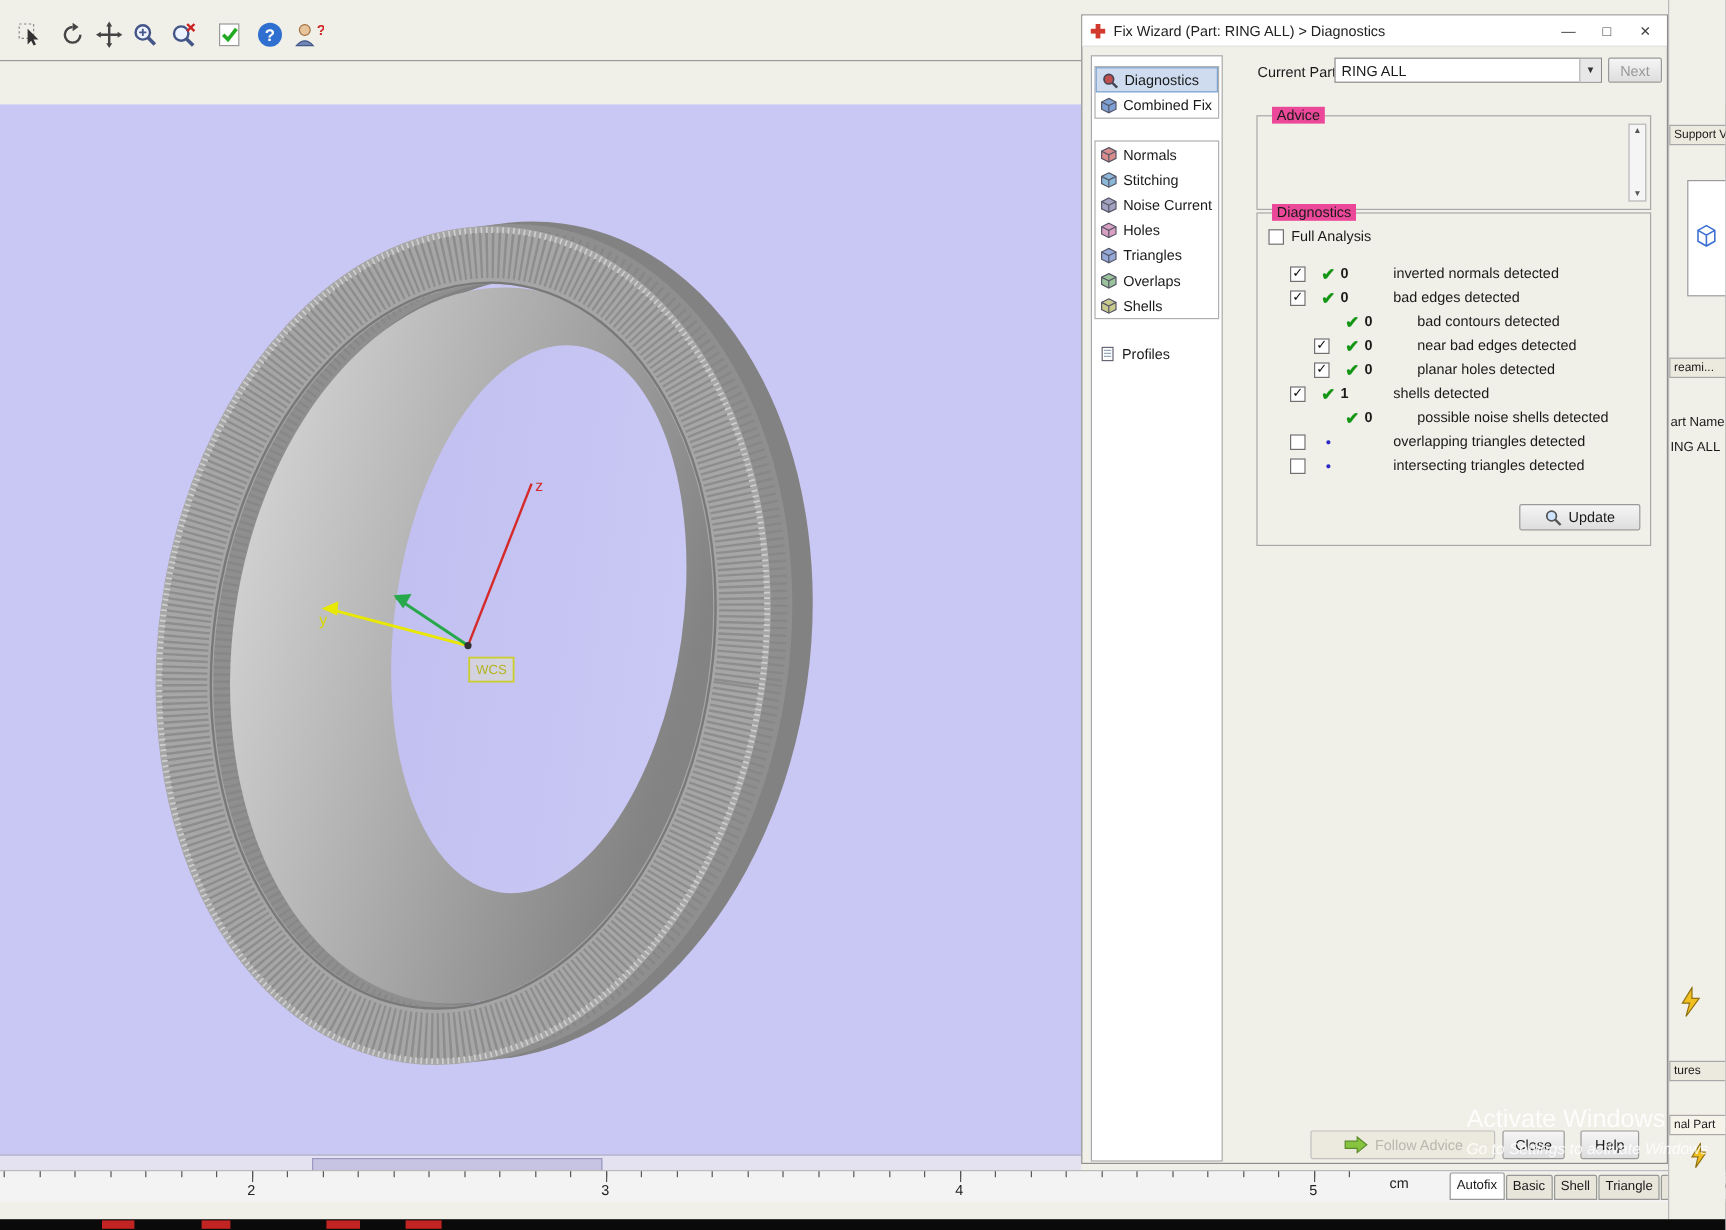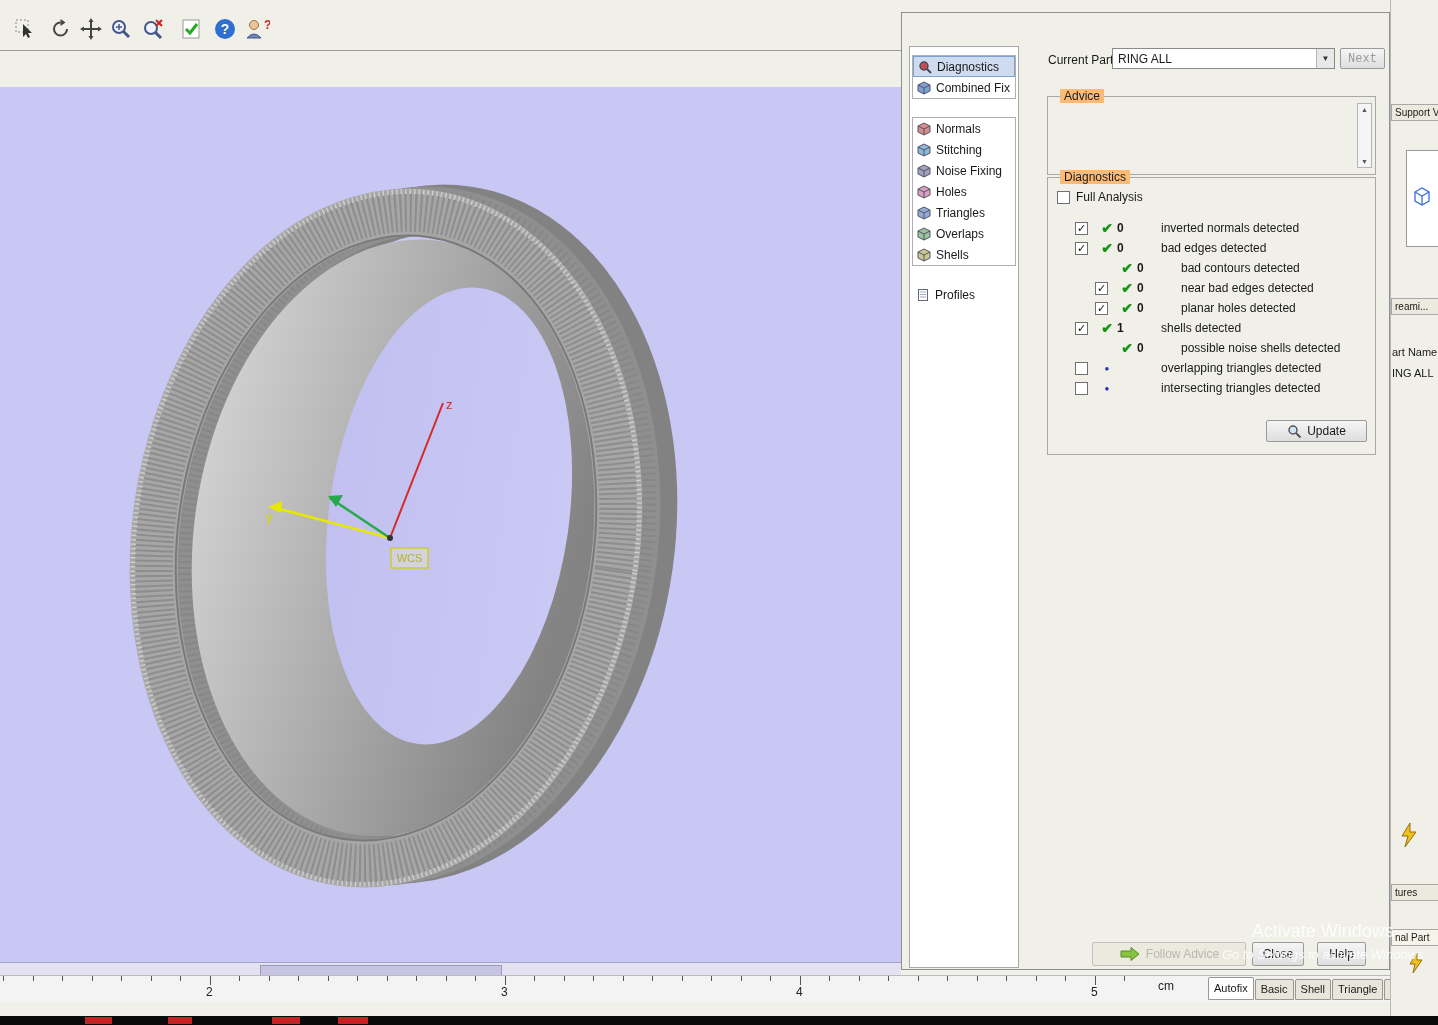--- a/index.html
+++ b/index.html
@@ -37,31 +37,31 @@
           display:flex;align-items:center;box-sizing:border-box;}
   #dtitle .ttext{margin-left:6px;font-size:12px;color:#222;}
   #wbtns{position:absolute;right:2px;top:0;height:26px;display:flex;}
   .wbtn{width:32px;height:26px;display:flex;align-items:center;justify-content:center;font-size:12px;color:#444;}
   
   #cp-label{position:absolute;left:146px;top:40px;}
   #cp-select{position:absolute;left:210px;top:35px;width:223px;height:21px;background:#fff;border:1px solid #8a8a8a;
              display:flex;align-items:center;box-sizing:border-box;}
   #cp-select .val{flex:1;padding-left:5px;font-size:12px;}
   #cp-select .darr{width:17px;height:100%;background:#e8e8e8;border-left:1px solid #b5b5b5;display:flex;align-items:center;justify-content:center;font-size:8px;color:#333;}
-  #next-button{position:absolute;left:438px;top:35px;width:45px;height:21px;font-family:Liberation Mono, monospace;}
+  #next-button{position:absolute;left:438px;top:35px;width:45px;height:21px;}
   
   #dialog-sidebar{position:absolute;left:7px;top:33px;width:110px;height:922px;background:#fff;border:1px solid #a8a8a8;box-sizing:border-box;padding-top:8px;}
   .sgroup{margin:0 2px 18px 2px;}
   .sgroup.boxed{border:1px solid #b0b0b0;}
   .sitem{height:21px;display:flex;align-items:center;gap:5px;padding-left:4px;font-size:12px;cursor:default;}
   .sitem.sel{background:#cfdcf0;border:1px solid #7da2ce;box-sizing:border-box;}
   .sicon{width:14px;height:14px;display:flex;}
   
   .groupbox{position:absolute;border:1px solid #a8a8a8;}
-  .gb-label{position:absolute;top:-8px;left:12px;background:#fdba74;padding:0 4px;font-size:12px;}
+  .gb-label{position:absolute;top:-8px;left:12px;background:#ec4899;padding:0 4px;font-size:12px;}
   #advice-box{left:145px;top:83px;width:327px;height:77px;}
   #advice-text{position:absolute;left:10px;top:12px;width:288px;line-height:1.3;font-size:12px;}
   .vscroll{position:absolute;right:3px;top:6px;bottom:6px;width:15px;border:1px solid #b5b5b5;background:#f5f5f5;
            display:flex;flex-direction:column;justify-content:space-between;align-items:center;box-sizing:border-box;}
   .sarrow{font-size:7px;color:#555;padding:2px 0;}
   #diag-box{left:145px;top:164px;width:327px;height:276px;}
   #fa-row{position:absolute;left:9px;top:12px;display:flex;align-items:center;gap:6px;text-align:center;}
   #diagnostics-rows{position:absolute;left:0;top:40px;width:100%;}
   .drow{height:20px;display:flex;align-items:center;}
   .cbslot{width:22px;display:flex;}
@@ -80,21 +80,21 @@
   #follow-advice-button .washed{color:#b9b7ae;}
   #close-button{position:absolute;left:350px;top:929px;width:52px;height:24px;}
   #help-button{position:absolute;left:415px;top:929px;width:49px;height:24px;}
   
   #rightstrip{position:absolute;left:1390px;top:0;width:48px;height:1016px;background:#f0efe8;border-left:1px solid #b8b8b8;z-index:22;box-sizing:border-box;}
   .chip{position:absolute;border:1px solid #a8a8a8;background:#ece9de;font-size:10px;padding:2px 3px;white-space:nowrap;overflow:hidden;}
   .rtext{position:absolute;font-size:11px;white-space:nowrap;}
   #cubepanel{position:absolute;left:15px;top:150px;width:33px;height:97px;background:#fff;border:1px solid #9a9a9a;box-sizing:border-box;}
   
   #watermark{position:absolute;left:1222px;top:921px;z-index:50;color:rgba(255,255,255,0.85);pointer-events:none;}
-  #watermark .wm1{font-size:18px;text-align:center;}
+  #watermark .wm1{font-size:21px;}
   #watermark .wm2{font-size:13px;margin-top:5px;white-space:nowrap;font-style:italic;}
 </style>
 </head>
 <body>
 
 <div id="screen">
 
   <div id="toolbar">
     <span class="tbicon" style="left:12px">
       <svg width="24" height="24">
@@ -258,20 +258,34 @@
   <div id="bottom-tab-strip">
       <div class="btab active">Autofix</div>
       <div class="btab">Basic</div>
       <div class="btab">Shell</div>
       <div class="btab">Triangle</div>
       <div class="btab">Shell</div>
       <div class="btab">Over</div>
     </div>
 
   <div id="dialog">
+    <div id="dtitle">
+      <span style="margin-left:6px;display:flex">
+        <svg width="14" height="14">
+            <rect x="5" y="1" width="4" height="12" fill="#d23a2e"></rect>
+            <rect x="1" y="5" width="12" height="4" fill="#d23a2e"></rect>
+          </svg>
+      </span>
+      <span class="ttext">Fix Wizard (Part: RING ALL) &gt; Diagnostics</span>
+      <span id="wbtns">
+        <span class="wbtn">—</span>
+        <span class="wbtn">□</span>
+        <span class="wbtn" style="font-size:15px">×</span>
+      </span>
+    </div>
 
     <span id="cp-label">Current Part:</span>
     <div id="cp-select">
       <span class="val">RING ALL</span>
       <span class="darr">▼</span>
     </div>
     <button class="btn disabled" id="next-button">Next</button>
 
     <div id="dialog-sidebar">
         <div class="sgroup boxed">
@@ -313,21 +327,21 @@
             </span>
             <span class="slabel">Stitching</span>
           </div>
           <div class="sitem">
             <span class="sicon">
               <svg width="14" height="14">
                 <path d="M7 1 L13 4 L13 10 L7 13 L1 10 L1 4 Z" fill="#a2a2c0" stroke="#556"></path>
                 <path d="M1 4 L7 7 L13 4 M7 7 L7 13" fill="none" stroke="#556"></path>
               </svg>
             </span>
-            <span class="slabel">Noise Fixing</span>
+            <span class="slabel">Noise Current</span>
           </div>
           <div class="sitem">
             <span class="sicon">
               <svg width="14" height="14">
                 <path d="M7 1 L13 4 L13 10 L7 13 L1 10 L1 4 Z" fill="#d9a0c4" stroke="#556"></path>
                 <path d="M1 4 L7 7 L13 4 M7 7 L7 13" fill="none" stroke="#556"></path>
               </svg>
             </span>
             <span class="slabel">Holes</span>
           </div>

